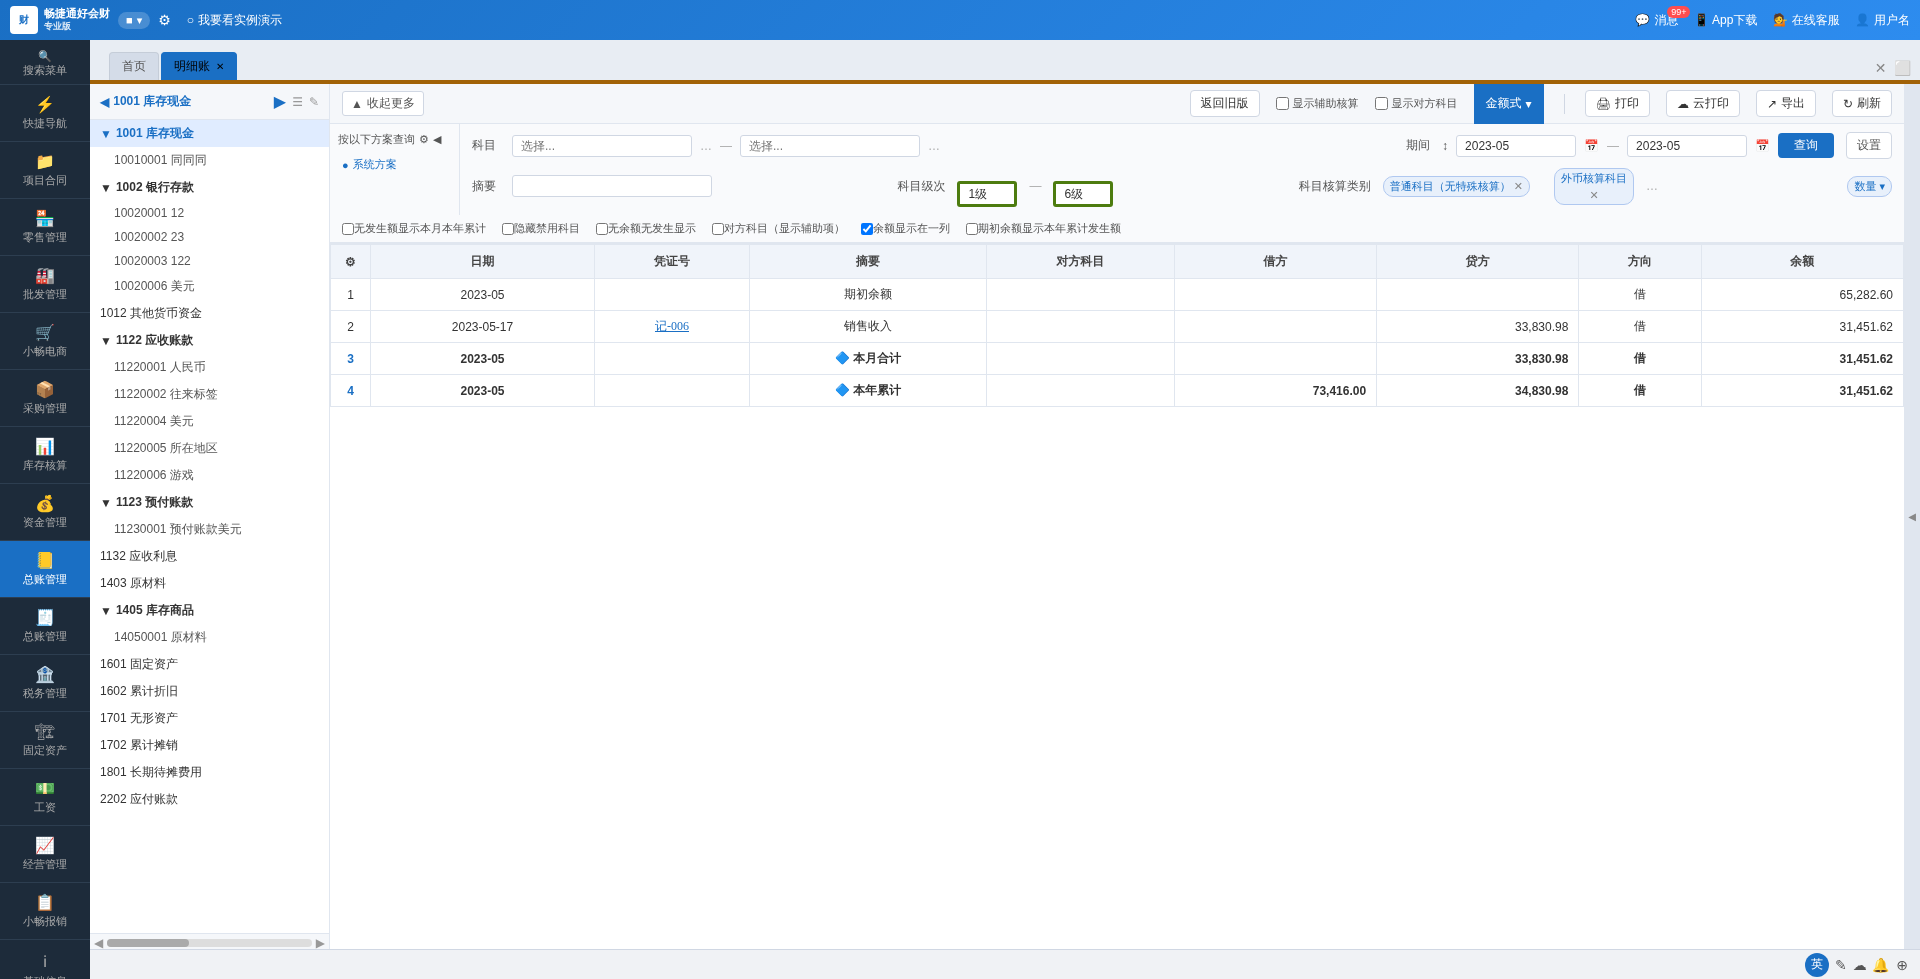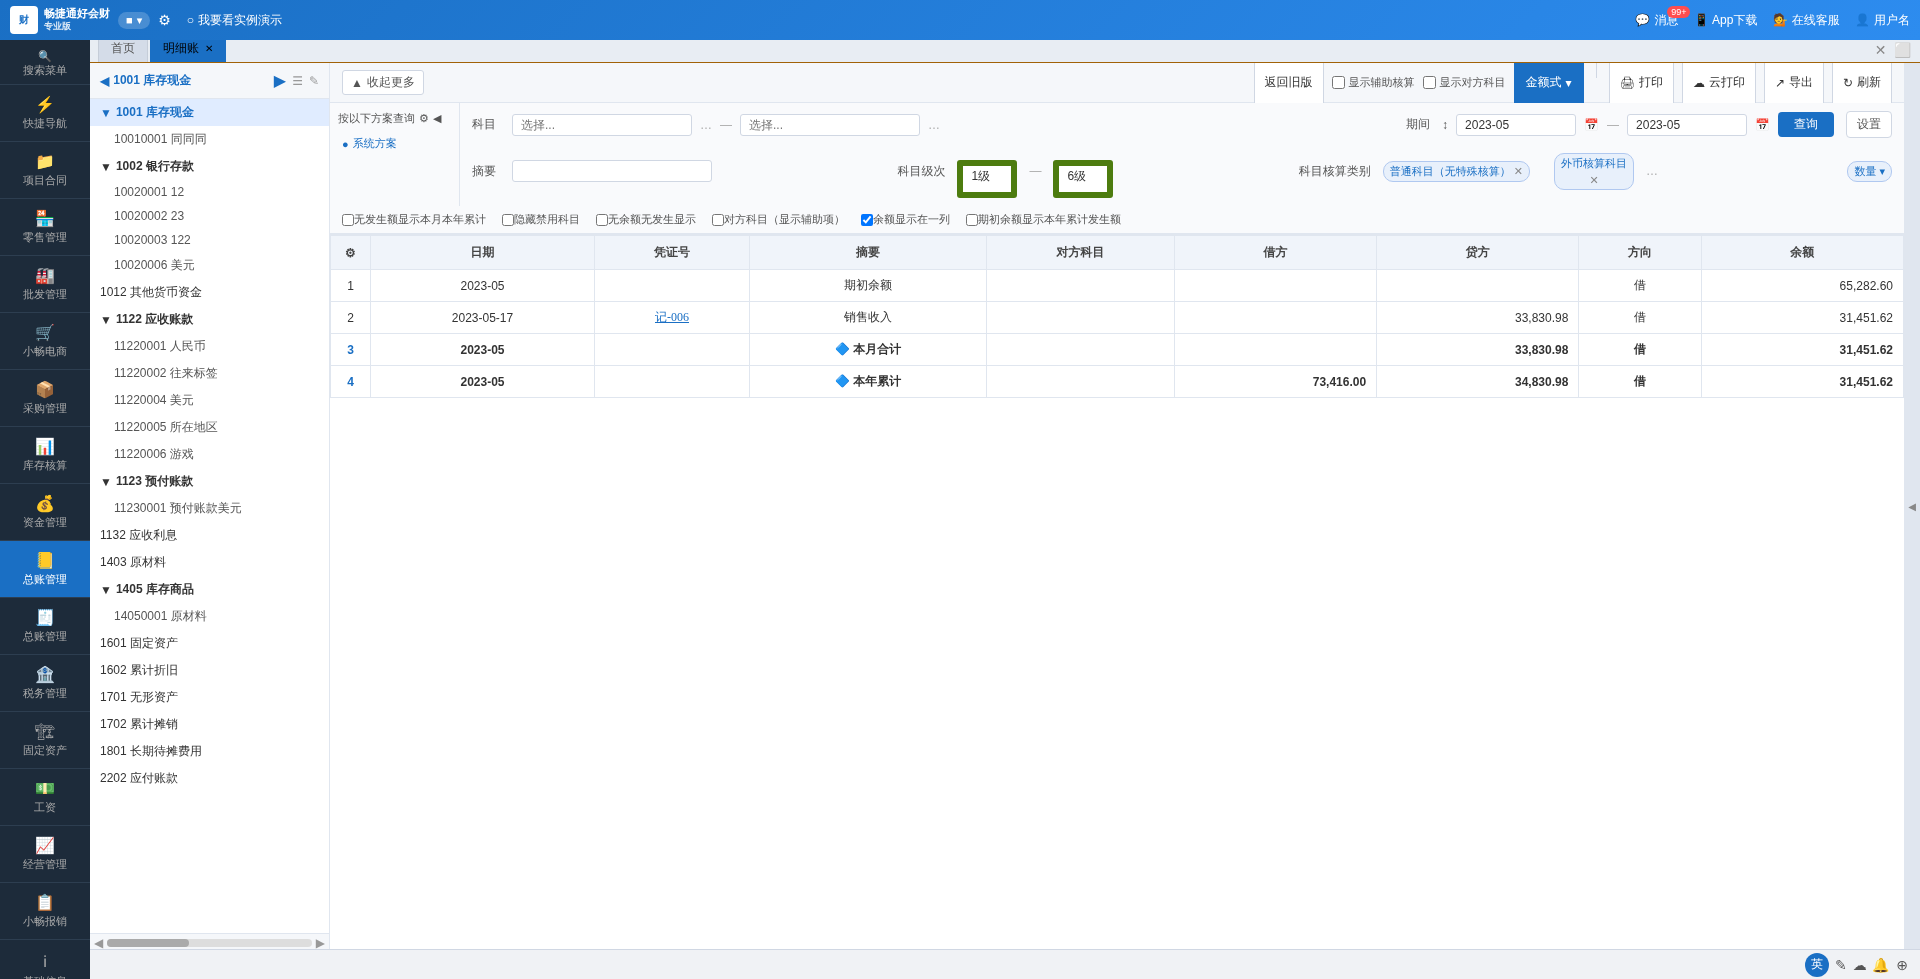--- a/index.html
+++ b/index.html
@@ -112,26 +112,26 @@
       border-bottom: 1px solid #2d3e50;
     }
     .sidebar-item.active { background: #1a6fc4; color: white; }
     .sidebar-item .s-icon { font-size: 16px; margin-bottom: 2px; }
 
     
     .content-area { flex: 1; display: flex; flex-direction: column; overflow: hidden; }
 
     
     .tab-bar {
-      height: 23px;
+      height: 44px;
       background: #e8edf3;
       display: flex;
       align-items: flex-end;
-      padding-left: 8px;
-      border-bottom: 1px solid #a16207;
+      padding-left: 19px;
+      border-bottom: 4px solid #a16207;
       flex-shrink: 0;
       position: relative;
     }
     .tab-item {
       height: 28px;
       padding: 0 12px;
       display: flex;
       align-items: center;
       gap: 6px;
       font-size: 12px;
@@ -242,42 +242,42 @@
       gap: 4px;
     }
     .toolbar-checkbox {
       display: flex;
       align-items: center;
       gap: 4px;
       font-size: 11px;
       color: #555;
     }
     .toolbar-sep { width: 1px; height: 20px; background: #d0d7e3; margin: 0 4px; }
-    .toolbar-right { margin-left: auto; display: flex; gap: 8px; }
+    .toolbar-right { margin-left: auto; display: flex; align-items: center; gap: 16px; }
     .filter-row {
       display: flex;
       align-items: center;
       gap: 8px;
       margin-bottom: 6px;
     }
     .filter-row:last-child { margin-bottom: 0; }
     .filter-label { font-size: 12px; color: #555; min-width: 32px; }
     .filter-input {
       border: 1px solid #d0d7e3;
       border-radius: 3px;
       padding: 3px 8px;
       font-size: 12px;
       color: #333;
       background: white;
       min-width: 120px;
     }
     .filter-select {
-      border: 6px solid #4d7c0f;
+      border: 3px solid #4d7c0f;
       border-radius: 3px;
-      padding: 3px 20px 9px 8px;
+      padding: 3px 20px 3px 8px;
       font-size: 12px;
       color: #333;
       background: white;
       appearance: none;
       position: relative;
       margin-top: 16px;
     }
     .filter-tag {
       background: #e8f0fb;
       border: 1px solid #b0c8f0;

